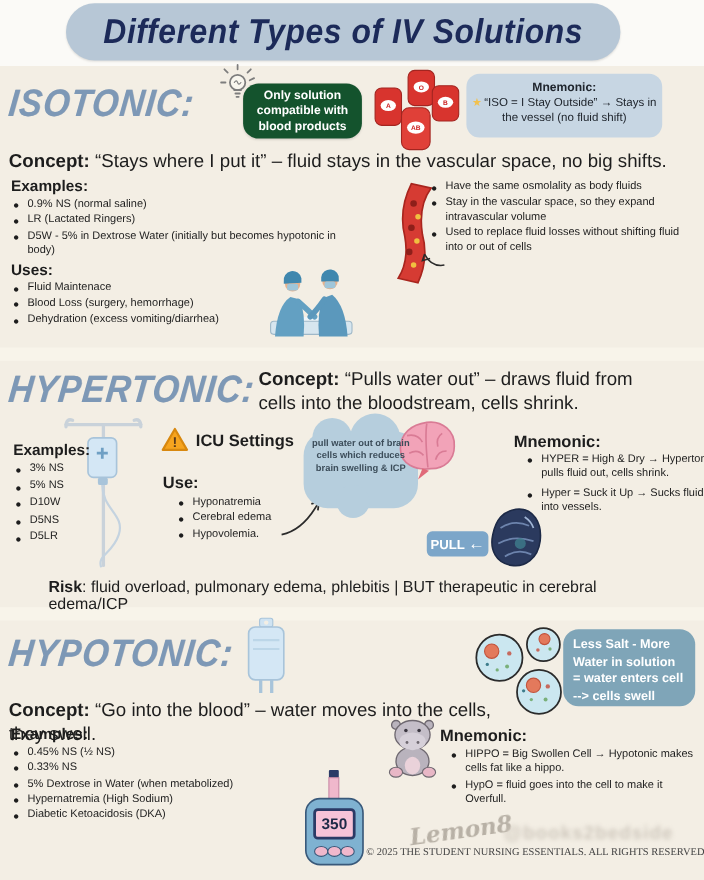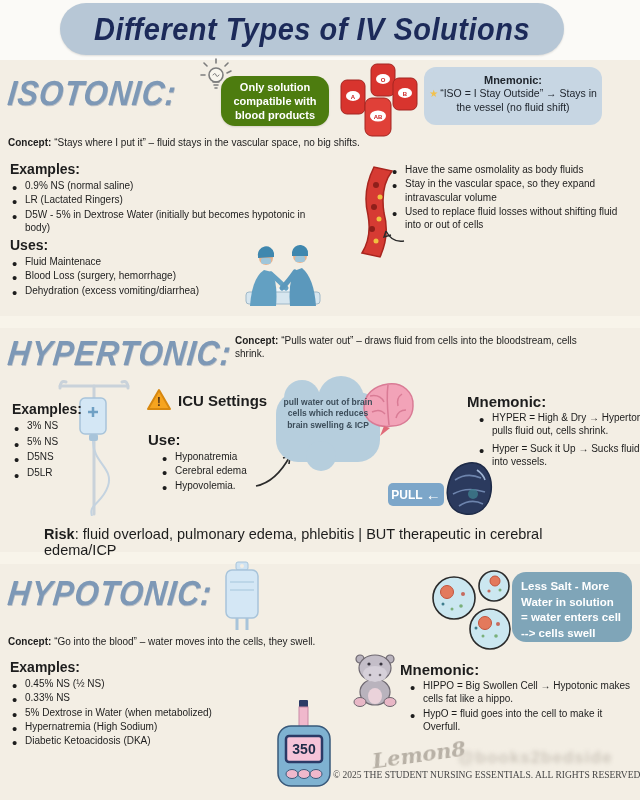--- a/index.html
+++ b/index.html
@@ -29,37 +29,37 @@
     font-style:italic; font-weight:bold; color:#7d98b6;
     letter-spacing:1px; transform:skewX(-6deg) scaleY(1.12);
     text-shadow:0.5px 0.5px 0 rgba(90,110,140,.35);
     white-space:nowrap;
   }
   .iso-head   { left:8px;  top:76px;  font-size:31px; }
   .hyper-head { left:8px;  top:336px; font-size:31px; }
   .hypo-head  { left:8px;  top:576px; font-size:31px; }
 
   .blue-badge {
-    background:#4d7c0f; border-radius:14px; color:#fff;
+    background:#14532d; border-radius:14px; color:#fff;
     font-weight:bold; text-align:center;
     display:flex; align-items:center; justify-content:flex-start;
     box-shadow:0 1px 2px rgba(0,0,0,.12);
   }
   .blood-badge { left:221px; top:76px; width:108px; height:50px; font-size:11px; line-height:1.3; padding:2px 6px; box-sizing:border-box; }
 
   .mnemonic-box {
     left:424px; top:67px; width:178px; height:58px;
     background:#c7d6e3; border-radius:12px; color:#20262e;
     font-size:10.5px; text-align:center; padding-top:6px; box-sizing:border-box;
     line-height:1.3;
   }
   .mnemonic-box .mn-title { font-weight:bold; font-size:11px; }
   .star { color:#f2c14e; font-size:10px; margin-right:2px; }
 
-  .concept { font-size:10px; line-height:1.3; margin:0; }
+  .concept { font-size:17px; line-height:1.3; margin:0; }
   .concept b { font-weight:bold; }
   .iso-concept  { left:8px; top:136px; width:624px; }
   .hyper-concept{ left:235px; top:334px; width:362px; }
   .hypo-concept { left:8px; top:635px; width:450px; }
 
   .lbl { font-weight:bold; font-size:14px; margin:3px 0 2px 0; }
   ul.blt { list-style:none; margin:0; padding:0; font-size:10px; line-height:1.33; }
   ul.blt li { position:relative; padding-left:15px; margin:1px 0; }
   ul.blt li::before { content:"•"; position:absolute; left:2px; top:-1px; font-size:15px; }
 
@@ -245,20 +245,21 @@
     <path d="M36,44 h10 M41,39 v10" stroke="#6fa0c4" stroke-width="2.5"></path>
     <rect x="37" y="66" width="9" height="7" rx="2" fill="#a8c4da"></rect>
     <path d="M41,73 C41,95 62,100 56,118 S36,136 40,148" stroke="#c4d3e0" stroke-width="2" fill="none"></path>
   </svg>
 
   <div class="abs hy-examples">
     <div class="lbl">Examples:</div>
     <ul class="blt" style="line-height:1.45;">
       <li>3% NS</li>
       <li>5% NS</li>
+      <li>D10W</li>
       <li>D5NS</li>
       <li>D5LR</li>
     </ul>
   </div>
 
   <div class="abs icu-row">
     <svg width="26" height="24" viewBox="0 0 26 24">
       <path d="M13,2 L24,21 L2,21 Z" fill="#f6a41f" stroke="#d8880f" stroke-width="2" stroke-linejoin="round"></path>
       <text x="13" y="18" text-anchor="middle" font-size="13" font-weight="bold" fill="#5b3a1a">!</text>
     </svg>

